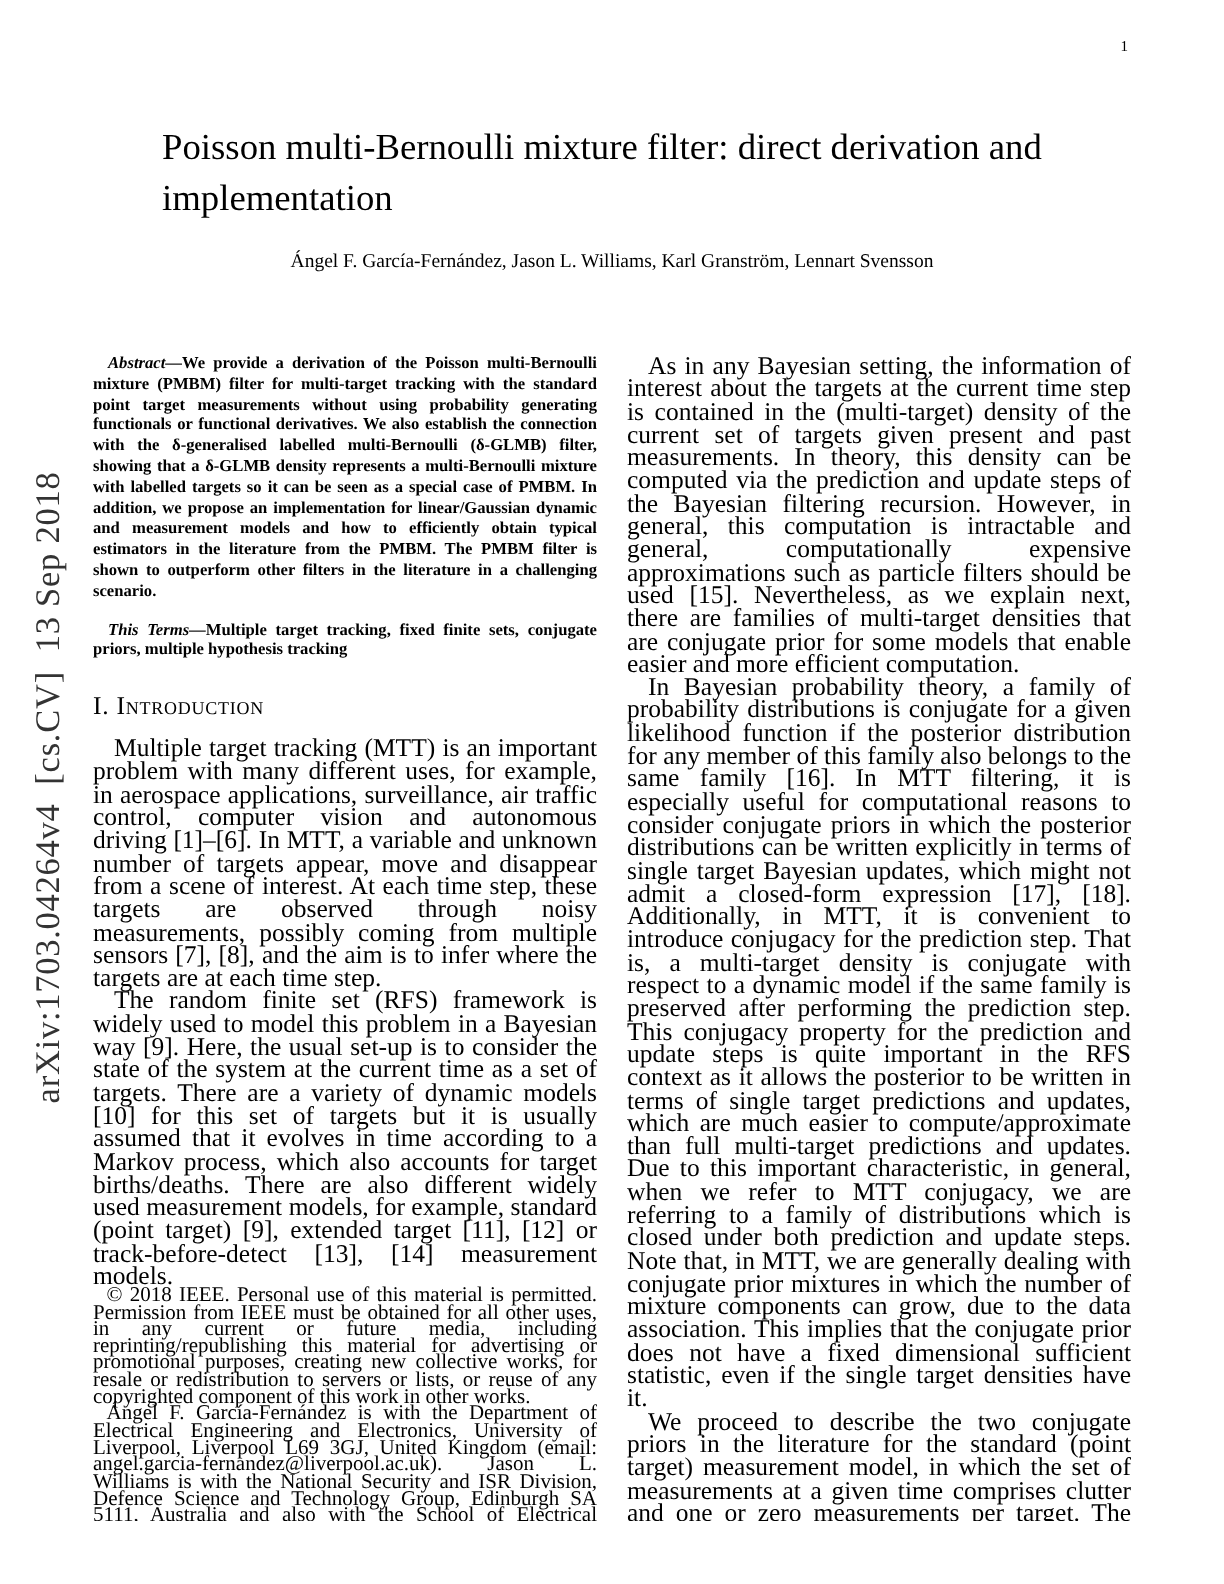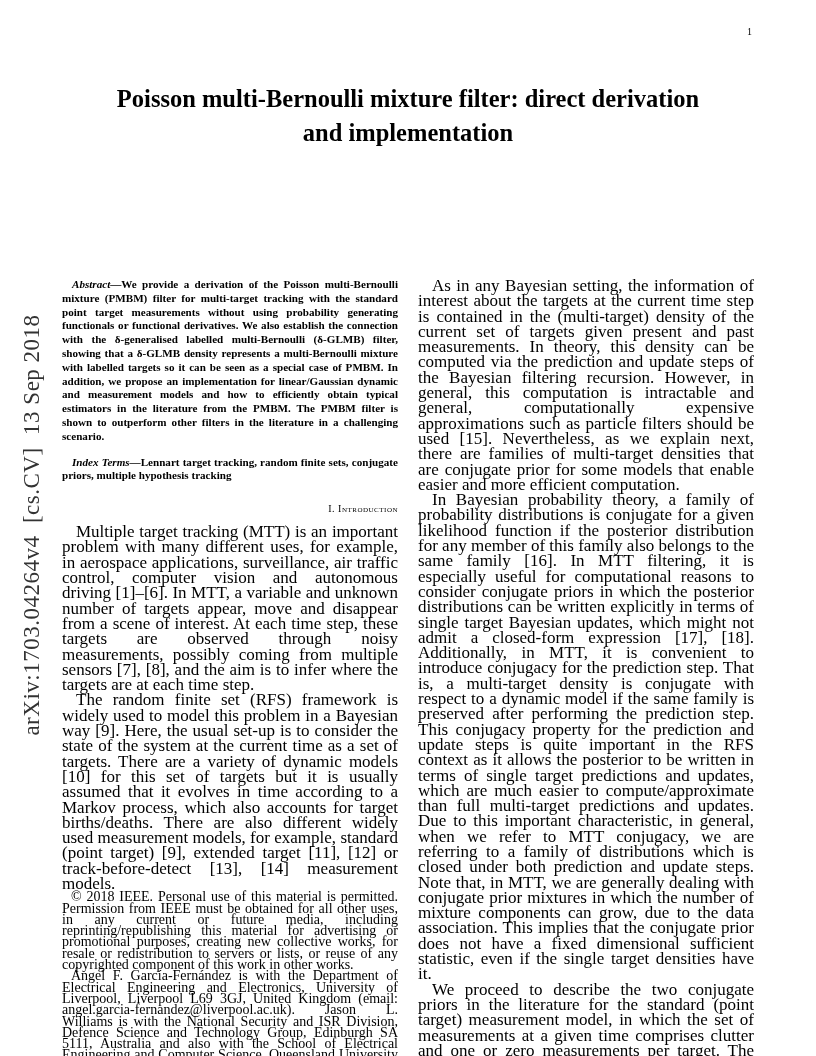--- a/index.html
+++ b/index.html
@@ -24,49 +24,47 @@
   .arxiv-watermark {
     position: absolute; top: 525px; left: 32px;
     transform: translate(-50%, -50%) rotate(-90deg);
     white-space: pre;
     font-size: 23px;
     letter-spacing: 0.5px;
   }
   .title {
     position: absolute; top: 82px; left: 108px; width: 600px;
     margin: 0;
-    text-align: center;
-    font-size: 24.5px; font-weight: 700; line-height: 34px;
+    font-size: 24.5px; font-weight: 400; line-height: 34px;
   }
   .authors {
     position: absolute; top: 166px; left: 78px; width: 660px;
     text-align: center;
     font-size: 13px;
   }
   .col {
     position: absolute; top: 236px;
     width: 336px; height: 778px;
     text-align: justify;
     overflow: hidden;
-    margin-top: 42px;
   }
   .col-left { left: 62px; display: flex; flex-direction: column; }
   .col-right { left: 418px; }
   .abstract, .index-terms {
     font-size: 11.1px; font-weight: bold; line-height: 13.8px;
     margin: 0 0 12px 0;
     text-indent: 10px;
   }
   .index-terms { margin-bottom: 14px; }
   .lead-label { font-style: italic; }
   .section-heading {
-    font-size: 10px; font-weight: 400;
+    font-size: 17px; font-weight: 400;
     font-variant: small-caps;
     letter-spacing: 0.5px;
-    text-align: right;
+    text-align: left;
     margin: 6px 0 10px 0;
   }
   .body-par {
     font-size: 17px; line-height: 15.3px;
     margin: 0;
     text-indent: 14px;
   }
   .footnote {
     margin-top: auto;
     font-size: 14px; line-height: 11.3px;
@@ -77,25 +75,26 @@
 <body>
 
 <div class="page">
 
   <div class="page-number">1</div>
 
   <div class="arxiv-watermark" style="color: rgb(51, 51, 51);">arXiv:1703.04264v4  [cs.CV]  13 Sep 2018</div>
 
   <h1 class="title">Poisson multi-Bernoulli mixture filter: direct derivation and implementation</h1>
 
+  <div class="authors">Ángel F. García-Fernández, Jason L. Williams, Karl Granström, Lennart Svensson</div>
 
   <div class="col col-left">
     <p class="abstract"><span class="lead-label">Abstract</span><span>—We provide a derivation of the Poisson multi-Bernoulli mixture (PMBM) filter for multi-target tracking with the standard point target measurements without using probability generating functionals or functional derivatives. We also establish the connection with the δ-generalised labelled multi-Bernoulli (δ-GLMB) filter, showing that a δ-GLMB density represents a multi-Bernoulli mixture with labelled targets so it can be seen as a special case of PMBM. In addition, we propose an implementation for linear/Gaussian dynamic and measurement models and how to efficiently obtain typical estimators in the literature from the PMBM. The PMBM filter is shown to outperform other filters in the literature in a challenging scenario.</span></p>
 
-    <p class="index-terms"><span class="lead-label">Index Terms</span><span>—Lennart target tracking, random finite sets, conjugate priors, multiple hypothesis tracking</span></p>
+    <p class="index-terms"><span class="lead-label">This Terms</span><span>—Multiple target tracking, fixed finite sets, conjugate priors, multiple hypothesis tracking</span></p>
 
     <h2 class="section-heading">I. Introduction</h2>
 
     <p class="body-par">Multiple target tracking (MTT) is an important problem with many different uses, for example, in aerospace applications, surveillance, air traffic control, computer vision and autonomous driving [1]–[6]. In MTT, a variable and unknown number of targets appear, move and disappear from a scene of interest. At each time step, these targets are observed through noisy measurements, possibly coming from multiple sensors [7], [8], and the aim is to infer where the targets are at each time step.</p>
     <p class="body-par">The random finite set (RFS) framework is widely used to model this problem in a Bayesian way [9]. Here, the usual set-up is to consider the state of the system at the current time as a set of targets. There are a variety of dynamic models [10] for this set of targets but it is usually assumed that it evolves in time according to a Markov process, which also accounts for target births/deaths. There are also different widely used measurement models, for example, standard (point target) [9], extended target [11], [12] or track-before-detect [13], [14] measurement models.</p>
 
     <div class="footnote">
       <p class="fn-par">© 2018 IEEE. Personal use of this material is permitted. Permission from IEEE must be obtained for all other uses, in any current or future media, including reprinting/republishing this material for advertising or promotional purposes, creating new collective works, for resale or redistribution to servers or lists, or reuse of any copyrighted component of this work in other works.</p>
       <p class="fn-par">Ángel F. García-Fernández is with the Department of Electrical Engineering and Electronics, University of Liverpool, Liverpool L69 3GJ, United Kingdom (email: angel.garcia-fernandez@liverpool.ac.uk). Jason L. Williams is with the National Security and ISR Division, Defence Science and Technology Group, Edinburgh SA 5111, Australia and also with the School of Electrical Engineering and Computer Science, Queensland University of Technology, Brisbane, QLD 4000, Australia (email: Jason.Williams@dst.defence.gov.au). Karl Granström and Lennart Svensson are with the Department of Electrical Engineering, Chalmers University of Technology, SE-412 96 Gothenburg, Sweden (emails: {karl.granstrom, lennart.svensson}@chalmers.se).</p>
     </div>

